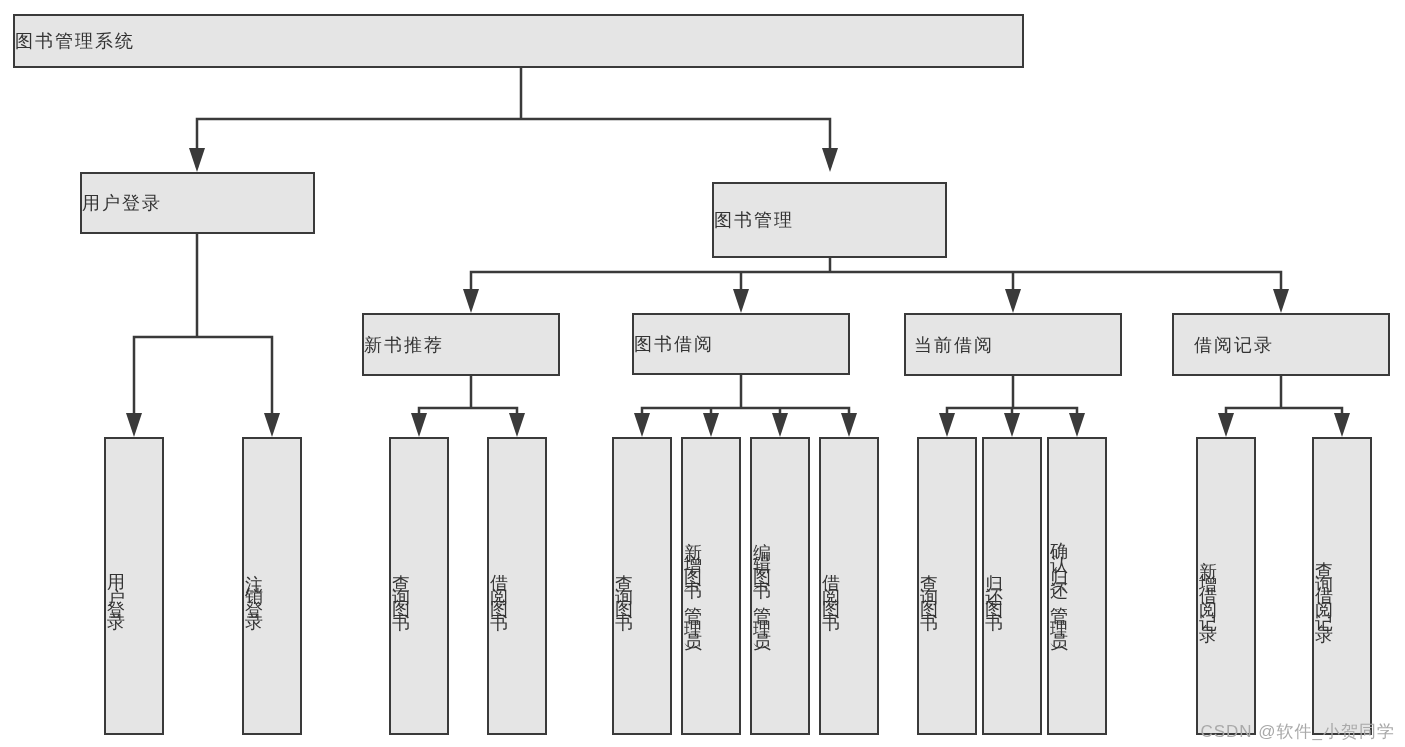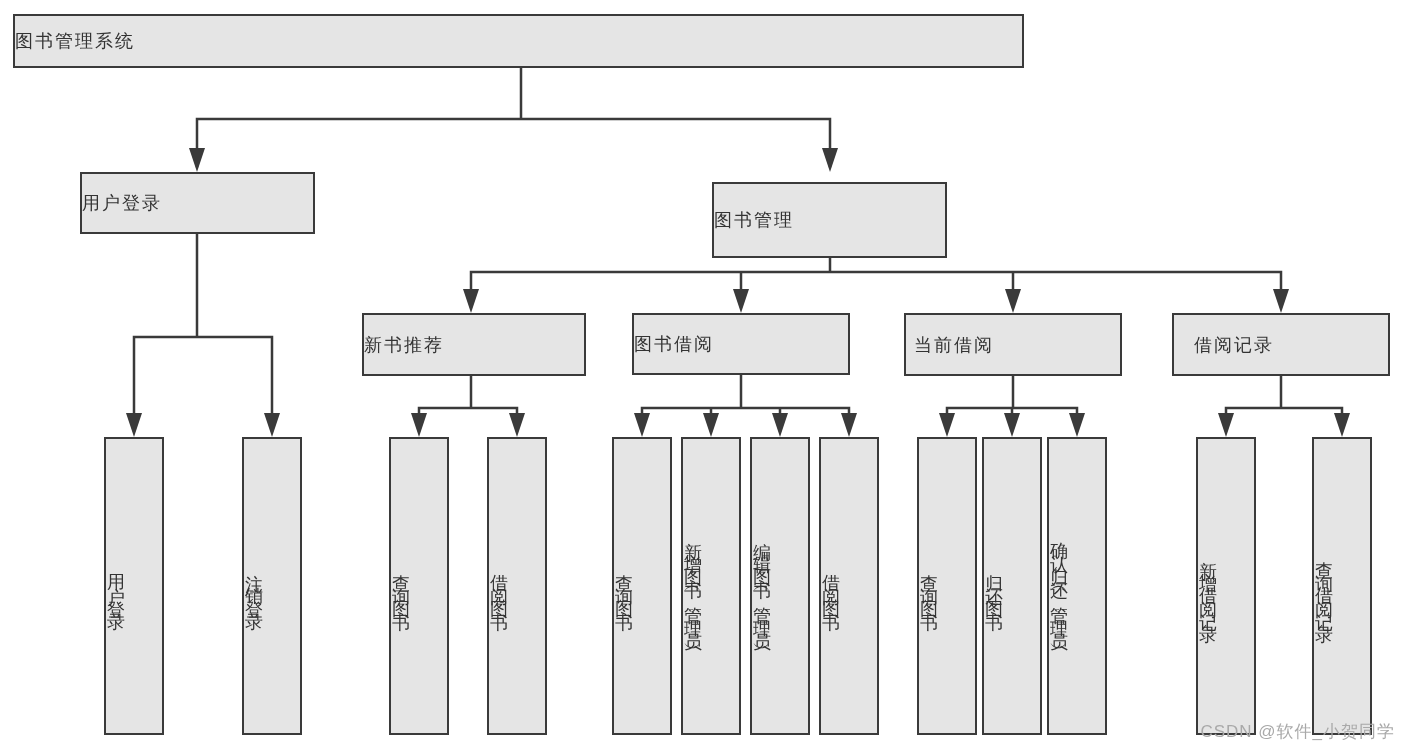--- a/index.html
+++ b/index.html
@@ -38,21 +38,21 @@
     writing-mode: vertical-rl;
     font-size: 18px;
     line-height: 1;
     letter-spacing: 13px;
     white-space: nowrap;
   }
   
   .n-root          { left: 13px;   top: 14px;  width: 1011px; height: 54px; }
   .n-user-login    { left: 80px;   top: 172px; width: 235px;  height: 62px; }
   .n-book-mgmt     { left: 712px;  top: 172px; width: 235px;  height: 76px; margin-top: 10px; }
-  .n-new-book-rec  { left: 362px;  top: 313px; width: 224px;  height: 63px; }
+  .n-new-book-rec  { left: 362px;  top: 313px; width: 198px;  height: 63px; }
   .n-book-borrow   { left: 632px;  top: 313px; width: 218px;  height: 62px; }
   .n-current-borrow{ left: 904px;  top: 313px; width: 218px;  height: 63px; padding-left: 8px; }
   .n-borrow-records{ left: 1172px; top: 313px; width: 218px;  height: 63px; padding-left: 20px; }
   .leaf { top: 437px; width: 60px; height: 298px; }
   .l-user-login  { left: 104px; }
   .l-logout      { left: 242px; }
   .l-nb-query    { left: 389px; }
   .l-nb-borrow   { left: 487px; }
   .l-bb-query    { left: 612px; }
   .l-bb-add      { left: 681px; }

